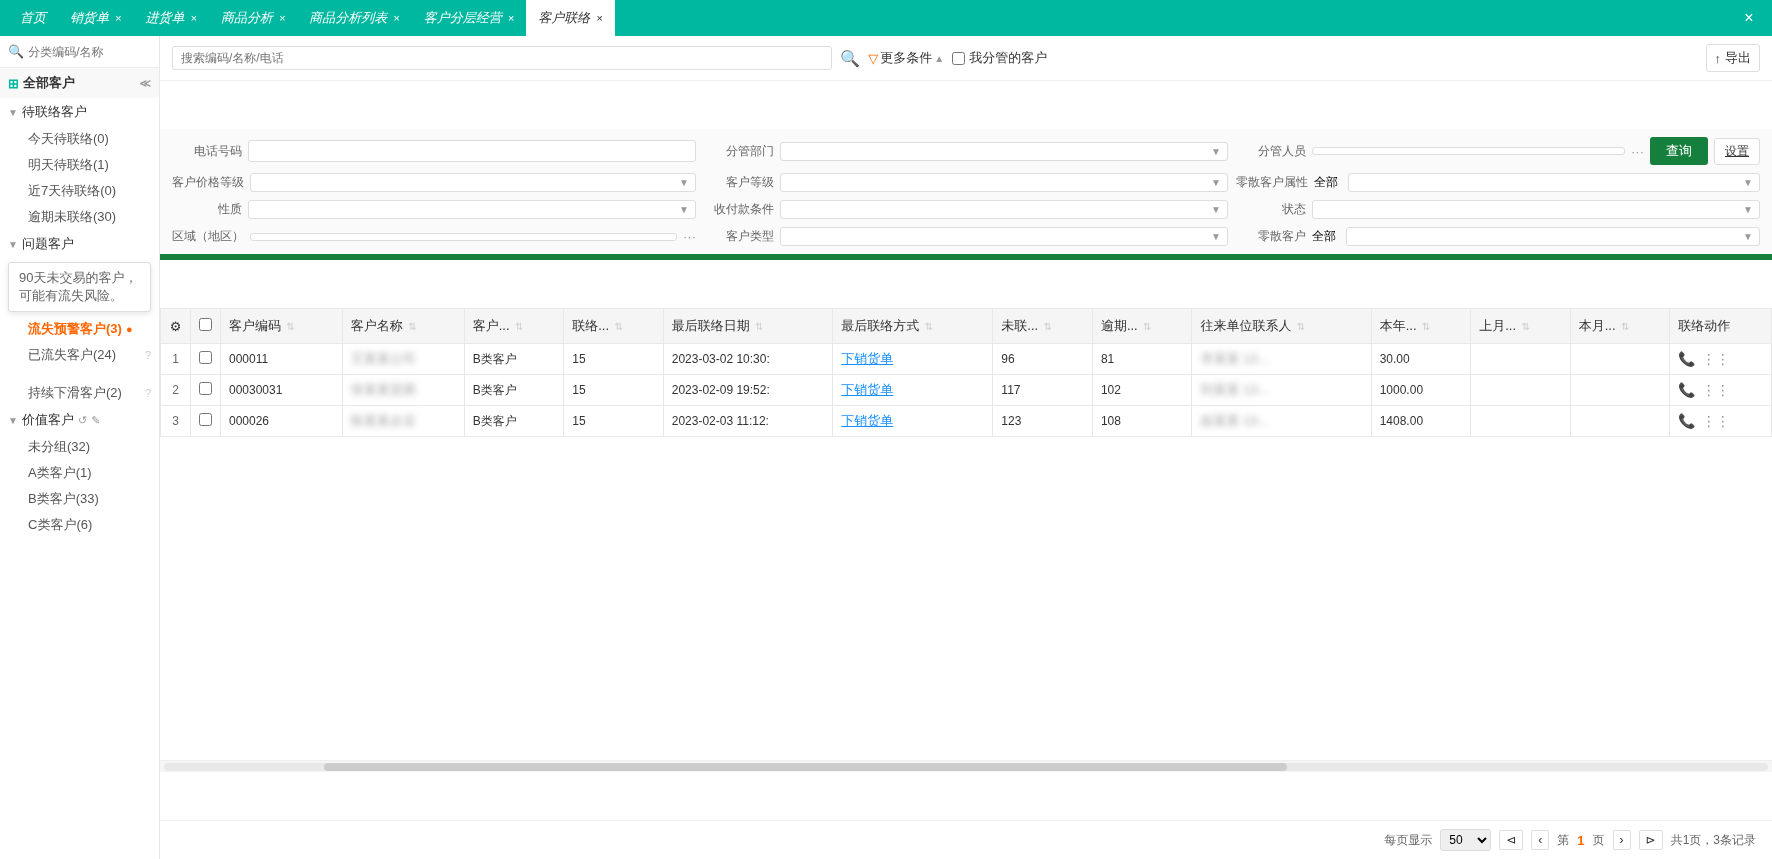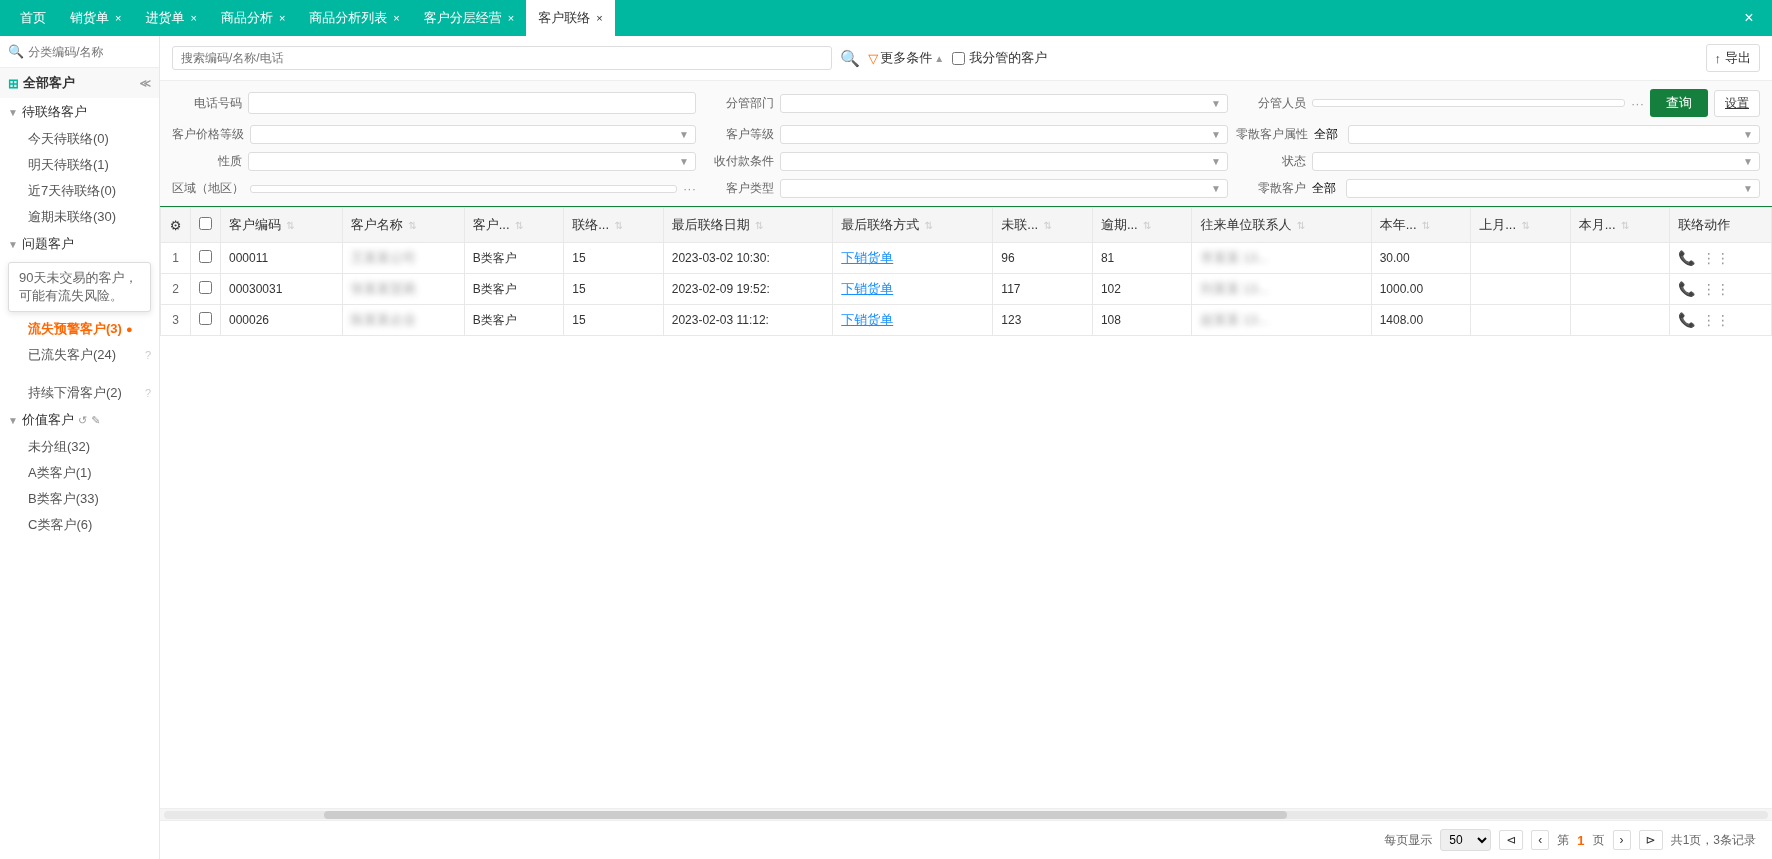--- a/index.html
+++ b/index.html
@@ -5,21 +5,21 @@
     * { box-sizing: border-box; margin: 0; padding: 0; font-family: 'Microsoft YaHei', Arial, sans-serif; font-size: 13px; }
     body { background: #f5f5f5; width: 1772px; height: 859px; overflow: hidden; }
 
     
     .top-nav {
       display: flex; align-items: center; background: #00b8a0; height: 36px;
       padding: 0 8px; color: white;
     }
     .top-nav .tab {
       display: flex; align-items: center; padding: 0 12px; height: 36px;
-      cursor: pointer; font-size: 13px; color: white; white-space: nowrap;
+      cursor: pointer; font-size: 13px; color: white; white-space: nowrap; font-style: italic;
     }
     .top-nav .tab.active { background: #fff; color: #333; }
     .top-nav .tab .close-icon { margin-left: 6px; font-size: 11px; cursor: pointer; }
     .top-nav .spacer { flex: 1; }
     .top-nav .close-btn { width: 30px; height: 30px; display: flex; align-items: center; justify-content: center; cursor: pointer; }
 
     
     .main-layout { display: flex; height: calc(859px - 36px); }
 
     
@@ -45,21 +45,21 @@
       padding: 4px 8px 4px 28px; cursor: pointer; color: #555; font-size: 12px;
     }
 
     .tooltip-box {
       background: #fff; border: 1px solid #ddd; padding: 6px 10px;
       font-size: 11px; color: #666; margin: 4px 8px; border-radius: 3px;
       box-shadow: 0 2px 6px rgba(0,0,0,0.1);
     }
 
     
-    .content { flex: 1; display: flex; flex-direction: column; overflow: hidden; background: white; }
+    .content { flex: 1; display: flex; flex-direction: column; overflow: hidden; background: white; gap: 48px; }
 
     
     .filter-bar {
       display: flex; align-items: center; padding: 8px 12px;
       border-bottom: 1px solid #eee; gap: 8px; background: white;
     }
     .filter-bar .search-btn {
       background: none; border: none; cursor: pointer; color: #ff6600; font-size: 16px;
     }
     .filter-bar .more-filter {
@@ -67,21 +67,21 @@
     }
     .filter-bar .my-customer { display: flex; align-items: center; gap: 4px; font-size: 12px; color: #333; cursor: pointer; }
     .filter-bar .spacer { flex: 1; }
     .export-btn {
       display: flex; align-items: center; gap: 4px; cursor: pointer;
       color: #333; font-size: 12px; border: 1px solid #ddd; padding: 4px 8px; border-radius: 3px;
     }
 
     
     .advanced-filter {
-      border-bottom: 1px solid #15803d; padding: 8px 12px;
+      border-bottom: 6px solid #15803d; padding: 8px 12px;
       background: #fafafa;
       display: grid; grid-template-columns: 1fr 1fr 1fr; gap: 8px;
     }
     .filter-row { display: flex; align-items: center; gap: 6px; }
     .filter-label { color: #666; font-size: 12px; white-space: nowrap; min-width: 70px; text-align: right; }
     .filter-input {
       flex: 1; border: 1px solid #ddd; border-radius: 3px; padding: 3px 6px;
       font-size: 12px; outline: none; background: white;
     }
     .filter-select {

